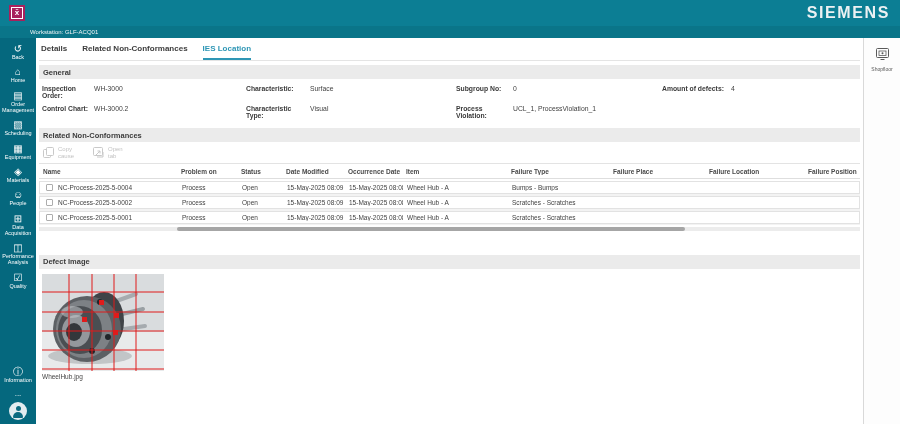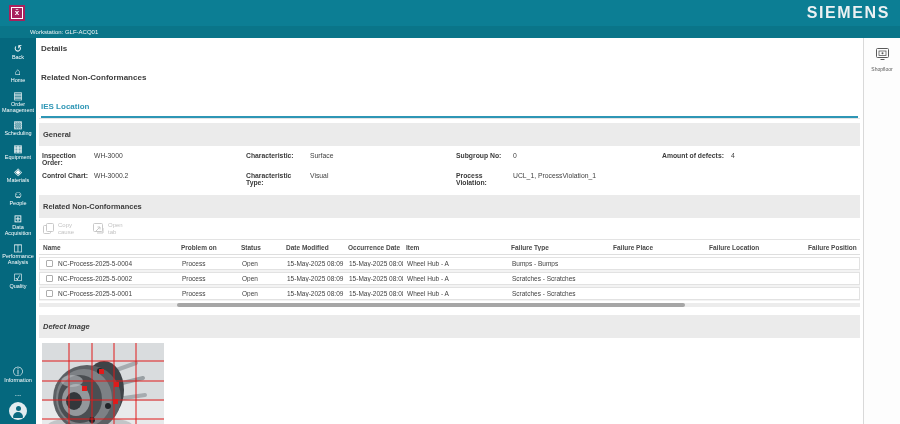--- a/index.html
+++ b/index.html
@@ -32,27 +32,27 @@
   .avatar .bod  { position:absolute; left:4px; top:9.5px; width:10px; height:6px; border-radius:5px 5px 1px 1px; background:#0b6a80; }
 
   
   .right-panel { width:37px; background:#fdfdfd; border-left:1px solid #d9d9d9;
                  display:flex; flex-direction:column; align-items:center; padding-top:9px; }
   .snap-btn { text-align:center; color:#5a5a5a; cursor:pointer; }
   .snap-btn .lb { display:block; font-size:5px; margin-top:1px; }
 
   
   .content { flex:1; background:#fff; padding:0 3px; overflow:hidden; }
-  .tabs { display:flex; gap:15px; padding:6px 2px 0 2px; border-bottom:1px solid #e4e4e4;flex-direction:column; }
+  .tabs { display:flex; gap:15px; padding:6px 2px 0 2px; border-bottom:1px solid #e4e4e4; }
   .tab { font-size:8px; font-weight:bold; color:#3c3c3c; padding-bottom:5px; cursor:pointer; }
   .tab.active { color:#2e96b5; border-bottom:2px solid #2e96b5; }
 
-  .section-bar { height:23px; background:#ebebeb; display:flex; align-items:center;
+  .section-bar { height:14px; background:#ebebeb; display:flex; align-items:center;
                  padding-left:4px; font-size:7.5px; font-weight:bold; color:#3b3b3b; }
-  .mt4 { margin-top:4px; } .mt8 { margin-top:8px;font-style:italic; }
+  .mt4 { margin-top:4px; } .mt8 { margin-top:24px; }
 
   .fields { display:grid; grid-template-columns:52px 152px 64px 146px 57px 149px 69px 1fr;
             padding:6px 0 9px 3px; row-gap:6px; font-size:6.8px; }
   .flabel { font-weight:bold; color:#3a3a3a; }
   .fvalue { color:#3f3f3f; }
 
   .toolbar { display:flex; gap:12px; padding:4px 2px 3px 3px; }
   .tbtn { display:flex; align-items:center; gap:3px; color:#c3c3c3; cursor:default; }
   .tbtn .lb { font-size:6px; line-height:1.15; width:22px; }
   .tbtn svg { display:block; }

